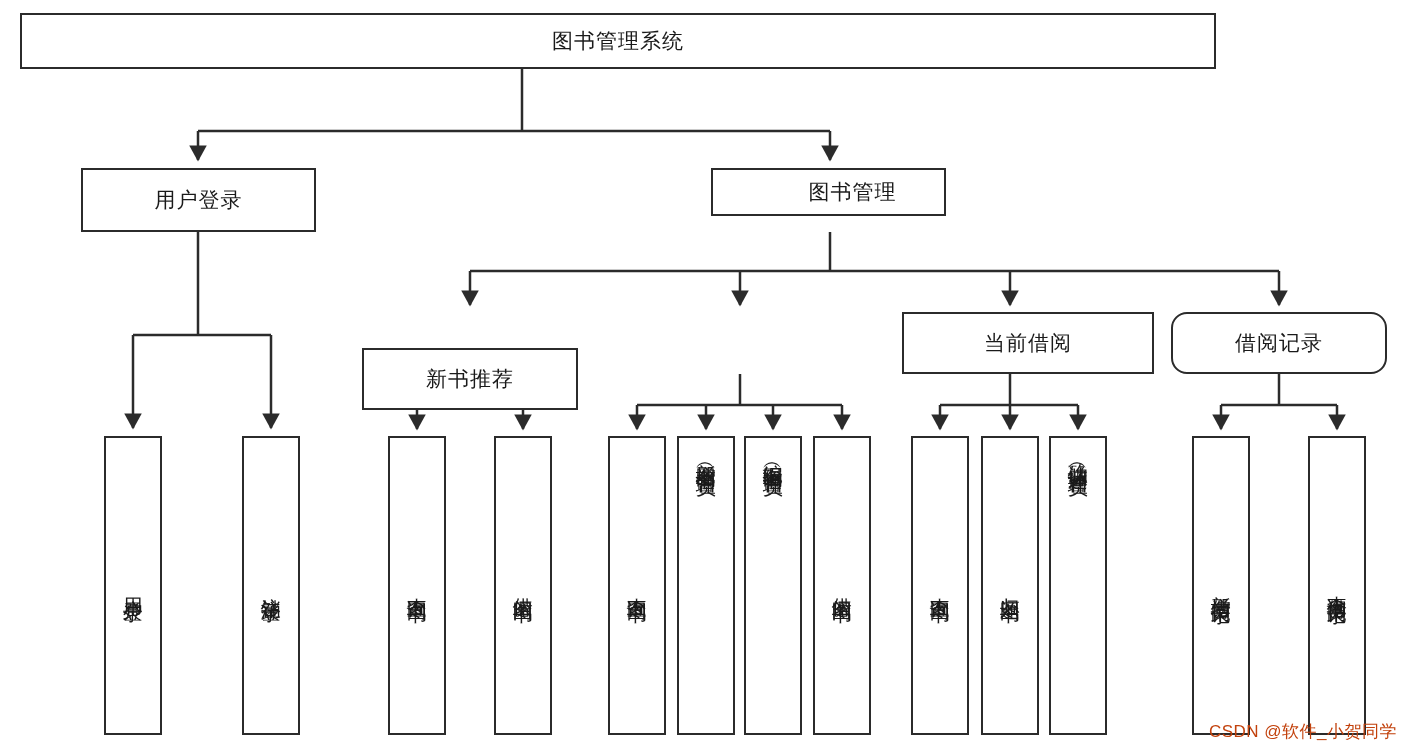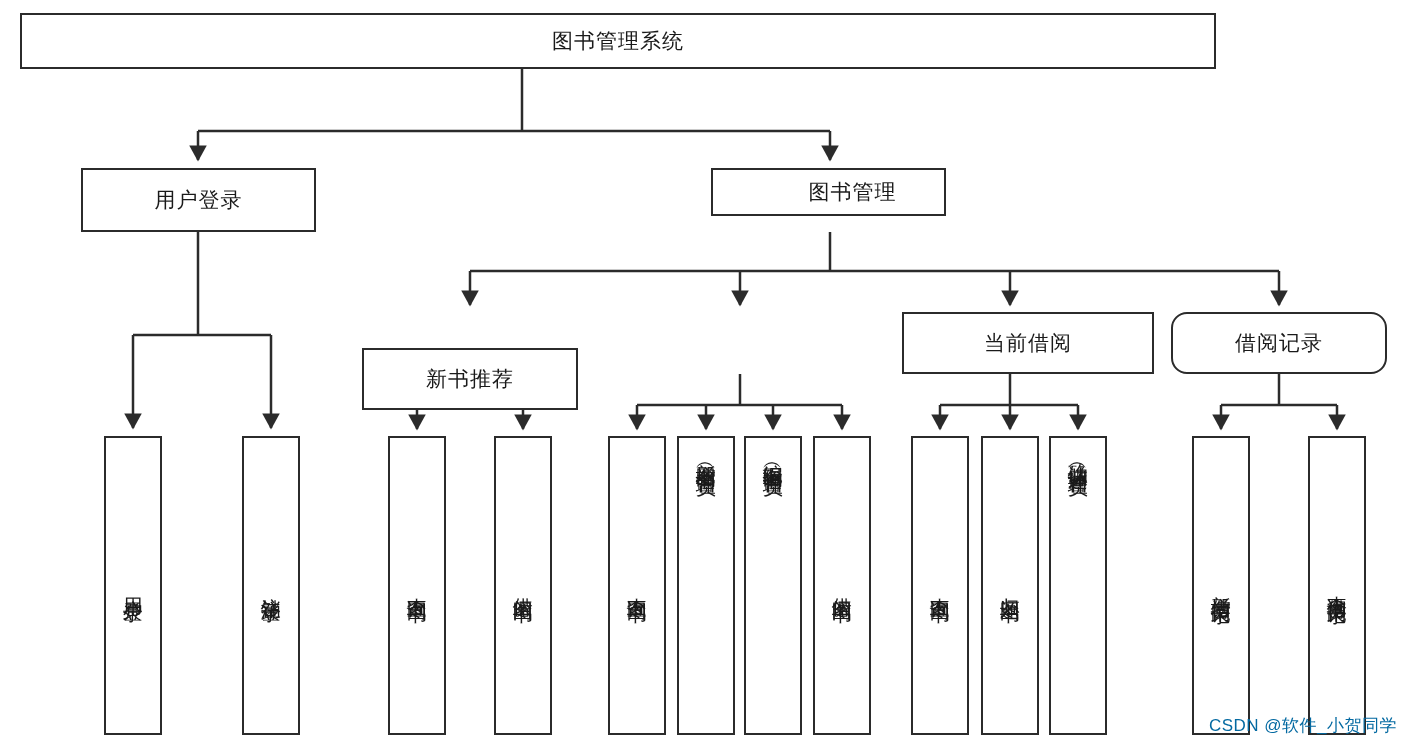--- a/index.html
+++ b/index.html
@@ -58,23 +58,23 @@
     white-space: nowrap;
     color: #1a1a1a;
   }
   .node.leaf.center-v {
     align-items: center;
     padding-top: 0;
   }
   .watermark {
     position: absolute;
     right: 8px;
-    bottom: 10px;
+    bottom: 4px;
     font-size: 17px;
-    color: #0369a1;
+    color: #c2410c;
     white-space: nowrap;
     letter-spacing: 0.5px;
   }
 </style>
 </head>
 <body>
 
 <div id="canvas">
 
   <svg class="edges" viewBox="0 0 1405 747">

